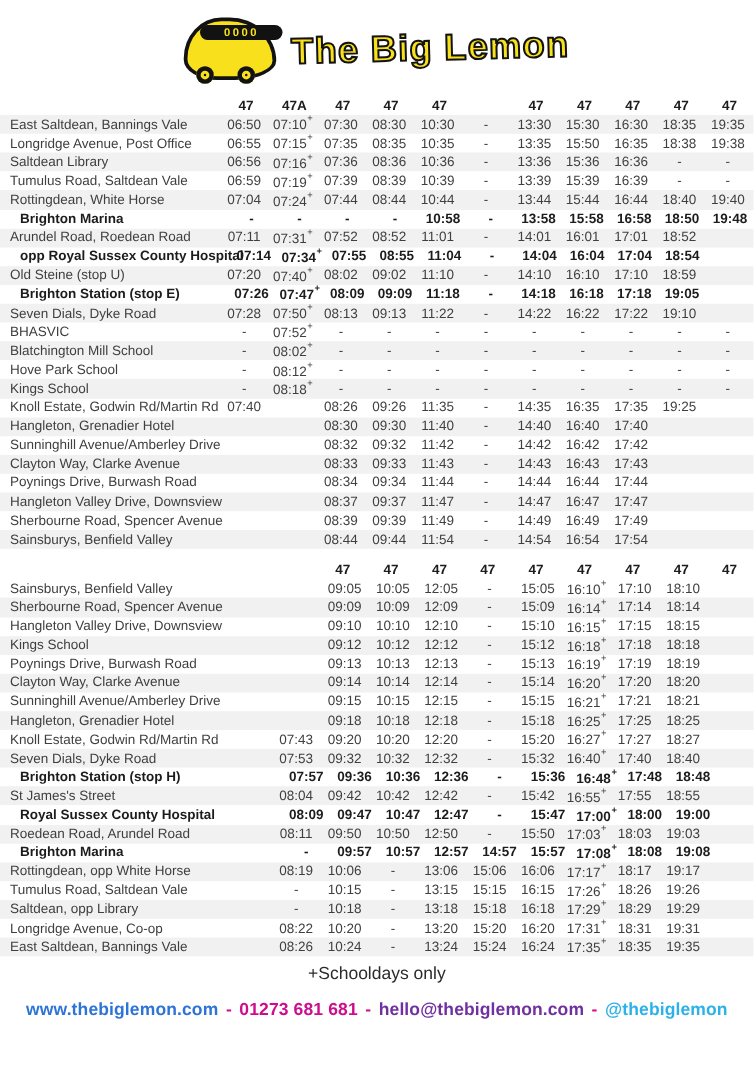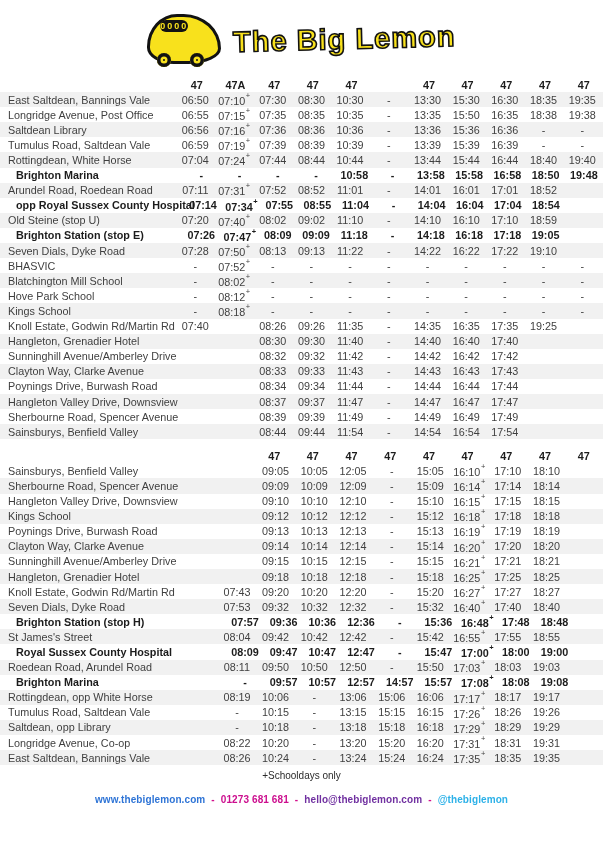--- a/index.html
+++ b/index.html
@@ -5,21 +5,21 @@
   * { margin:0; padding:0; box-sizing:border-box; }
   html,body { background:#fff; }
   body { font-family:"Liberation Sans", sans-serif; color:var(--c-text,#3f3f3f); }
   .page { width:603px; height:853px; background:#fff; overflow:hidden; position:relative; }
 
   
   .logo { display:flex; justify-content:center; align-items:center; gap:12px; padding-top:10px; height:68px; }
   .lemon { position:relative; width:74px; height:50px; background:var(--c-lemon,#f8e11c);
            border:3px solid #121212; border-radius:50% 62% 55% 45% / 80% 85% 38% 40%; }
   .windows { position:absolute; top:3px; left:10px; background:#121212; color:var(--c-lemon,#f8e11c);
-             font-size:9px; font-weight:700; letter-spacing:2px; padding:1px 0; border-radius:7px; line-height:10px; }
+             font-size:9px; font-weight:700; letter-spacing:2px; padding:1px 19px; border-radius:7px; line-height:10px; }
   .wheel { position:absolute; bottom:-6px; width:14px; height:14px; background:#121212; border-radius:50%;
            box-shadow:inset 0 0 0 3.5px #121212, inset 0 0 0 6px var(--c-lemon,#f8e11c); }
   .w1 { left:7px; } .w2 { left:40px; }
   .brand { font-size:29px; font-weight:800; color:var(--c-lemon,#f8e11c); letter-spacing:1px;
            -webkit-text-stroke:1.6px #121212; text-shadow:0 0 1px #121212; transform:rotate(-1.5deg); white-space:nowrap; }
 
   
   .title { text-align:center; font-size:12.4px; font-weight:700; margin-top:7px; letter-spacing:0.1px; }
   .t-dark { color:var(--c-title-dark,#1a1a2e); }
   .t-blue { color:var(--c-title-blue,#0d6ec6); }
@@ -29,22 +29,22 @@
   .trow { display:flex; align-items:center; height:15.1px; padding-left:8px; font-size:10.8px; }
   .trow.shade { background:var(--c-stripe,#f1f1f1); }
   .thead { font-weight:700; color:var(--c-bold,#262626);justify-content:flex-end; }
   .boldrow { font-weight:700; color:var(--c-bold,#1c1c1c);padding-left:16px; }
   .stop { width:168px; white-space:nowrap; }
   .cell { width:38.7px; text-align:center; white-space:nowrap; }
   .spacer { width:41.6px; }
   .cell sup { font-size:7.5px; position:relative; top:-2px; left:0.5px; }
 
   
-  .footnote { text-align:center; font-size:10px; margin-top:5px; color:#2b2b2b; }
-  .footer { text-align:center; font-size:10px; font-weight:700; margin-top:13px; letter-spacing:0.1px; }
+  .footnote { text-align:center; font-size:14px; margin-top:5px; color:#2b2b2b; }
+  .footer { text-align:center; font-size:14px; font-weight:700; margin-top:13px; letter-spacing:0.1px; }
   .footer span { margin:0 3px; }
   .f-web { color:var(--c-web,#2e74d6); }
   .f-phone { color:var(--c-phone,#cc0e8e); }
   .f-email { color:var(--c-email,#7030a0); }
   .f-social { color:var(--c-social,#2cb1e8); }
   .f-sep { color:var(--c-sep,#d40f8c); }
 </style>
 </head>
 <body>
 

